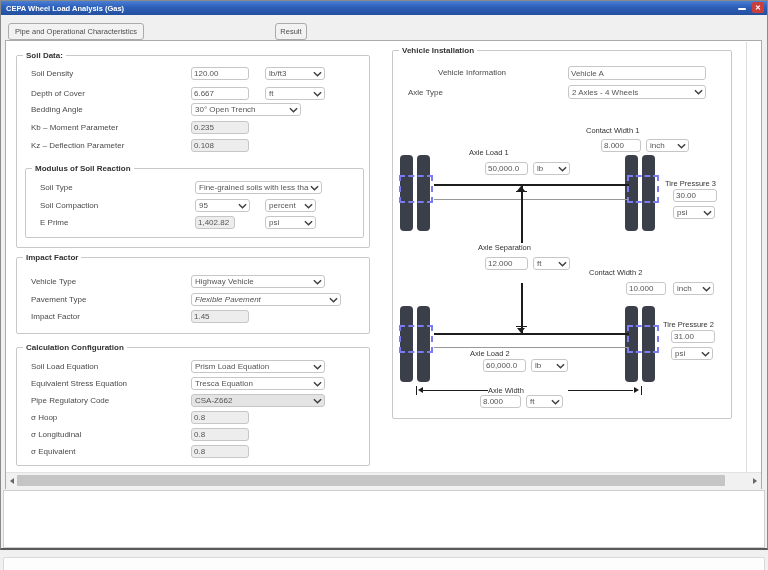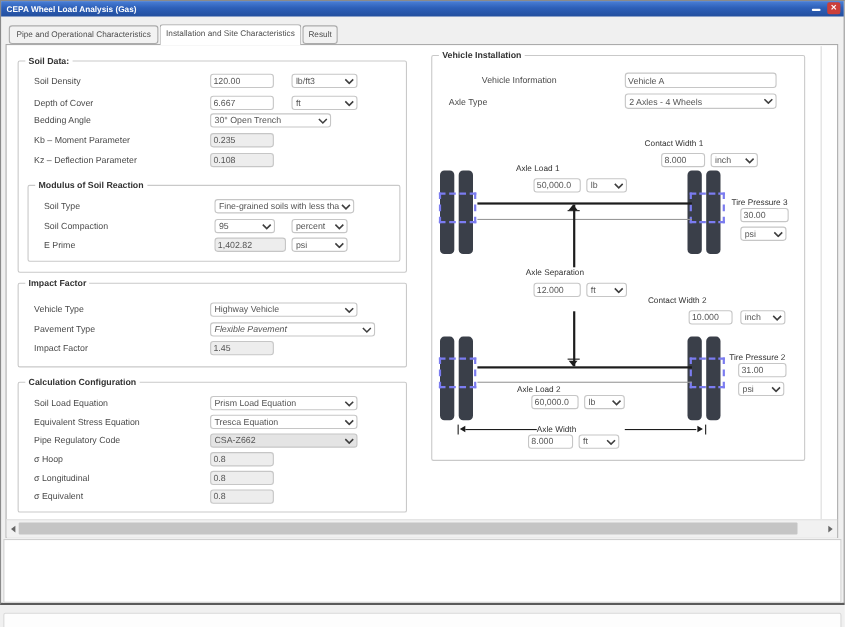--- a/index.html
+++ b/index.html
@@ -65,21 +65,20 @@
     <div class="winbtns">
       <div class="minbtn">
           <div class="bar"></div>
         </div>
       <div class="closebtn"><span>✕</span></div>
     </div>
   </div>
 
   <div class="tabbar">
     <div class="tab" style="left:7px;width:134px;">Pipe and Operational Characteristics</div>
-    <div class="tab active" style="left:144px;width:127px;">Installation and Site Characteristics</div>
     <div class="tab" style="left:274px;width:30px;">Result</div>
   </div>
 
   <div class="tabpage">
     <div class="content">
 
       <div class="grp" style="left:9px;top:13px;width:352px;height:191px;">
         <span class="ttl">Soil Data:</span>
 
         <div class="lbl" style="left:14px;top:13px;">Soil Density</div>
@@ -133,21 +132,21 @@
               </svg>
             </div>
           <div class="sel" style="left:239px;top:30px;width:51px;">
               <span class="v">percent</span>
               <svg class="chev" viewBox="0 0 10 6">
                 <path d="M1 1l4 4 4-4" fill="none" stroke="#3f3f3f" stroke-width="1.6"></path>
               </svg>
             </div>
 
           <div class="lbl" style="left:14px;top:49px;">E Prime</div>
-          <input class="inp ro" readonly="" style="left: 169px; top: 47px; width: 65px;" value="1,402.82">
+          <input class="inp ro" readonly="" style="left: 169px; top: 47px; width: 40px;" value="1,402.82">
           <div class="sel" style="left:239px;top:47px;width:51px;">
               <span class="v">psi</span>
               <svg class="chev" viewBox="0 0 10 6">
                 <path d="M1 1l4 4 4-4" fill="none" stroke="#3f3f3f" stroke-width="1.6"></path>
               </svg>
             </div>
         </div>
       </div>
 
       <div class="grp" style="left:9px;top:215px;width:352px;height:75px;">

